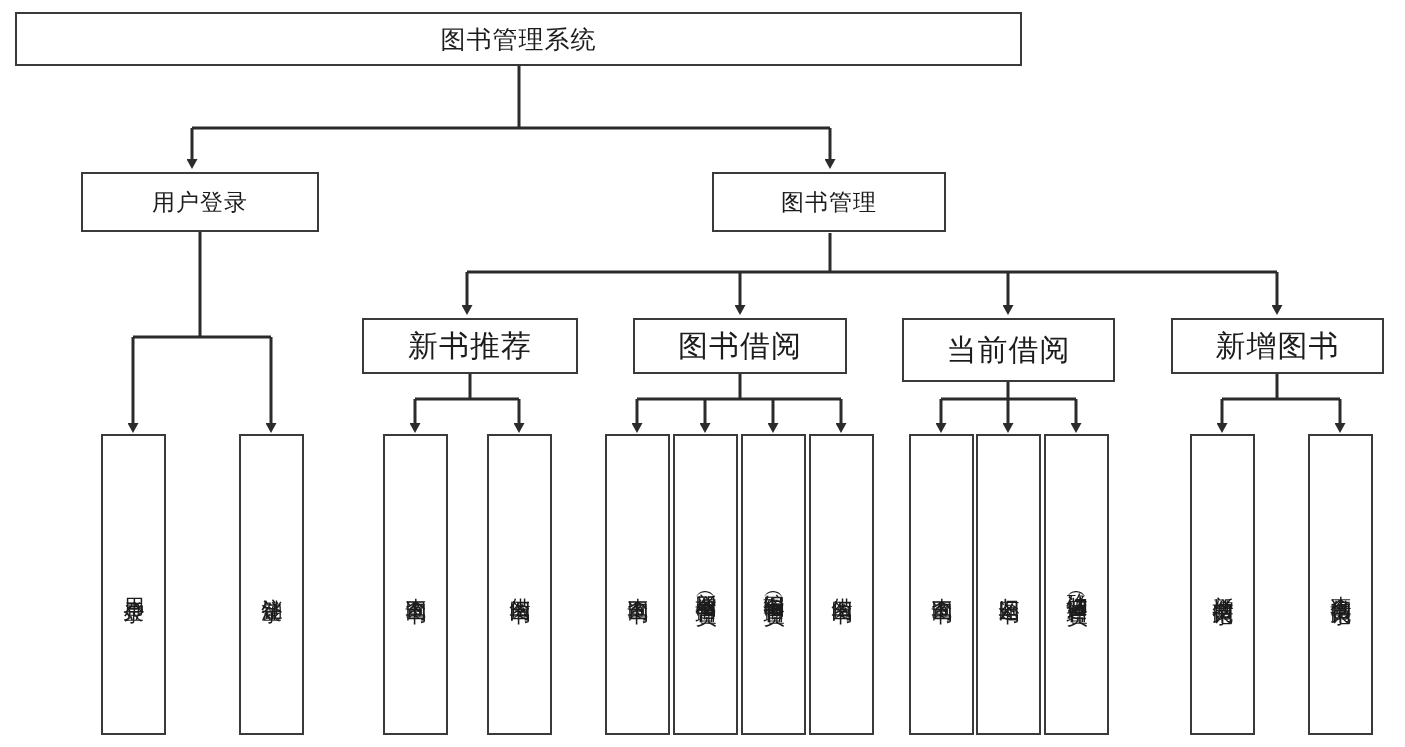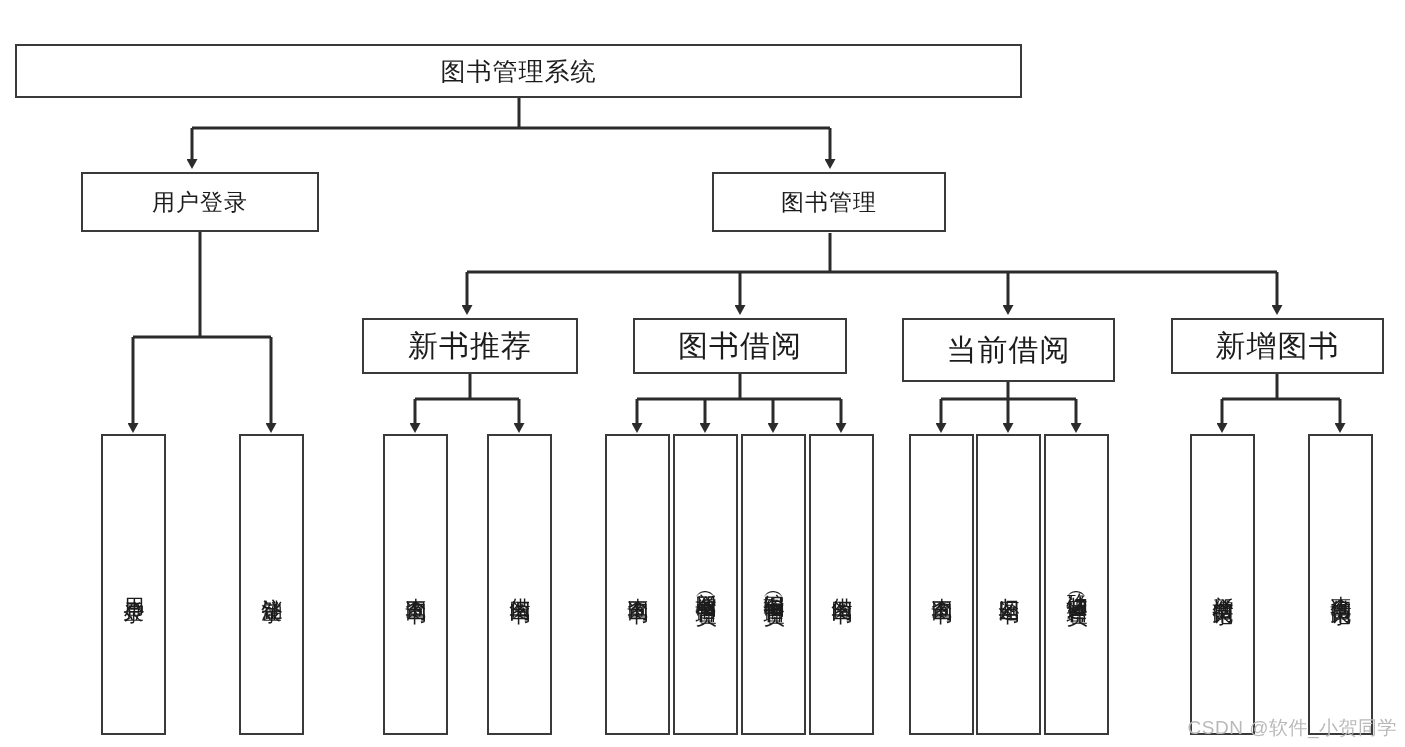--- a/index.html
+++ b/index.html
@@ -34,21 +34,20 @@
     display: flex;
     align-items: center;
     justify-content: center;
     text-align: center;
     color: #1c1c1c;
     z-index: 2;
   }
   .node.root {
     font-size: 25px;
     letter-spacing: 1px;
-    margin-top: 32px;
   }
   .node.lvl1 {
     font-size: 23px;
     letter-spacing: 1px;
   }
   .node.lvl2 {
     font-size: 30px;
     letter-spacing: 1px;
   }
   .node.leaf {
@@ -190,15 +189,14 @@
     <span class="vtext">确认归还（管理员）</span>
   </div>
 
   <div class="node leaf" style="left:1190px; top:434px; width:65px; height:301px;">
     <span class="vtext">新增借阅记录</span>
   </div>
   <div class="node leaf" style="left:1308px; top:434px; width:65px; height:301px;">
     <span class="vtext">查询借阅记录</span>
   </div>
 
-  <div class="watermark">CSDN @软件_小贺同学</div>
 
 </div>
 
 </body></html>

